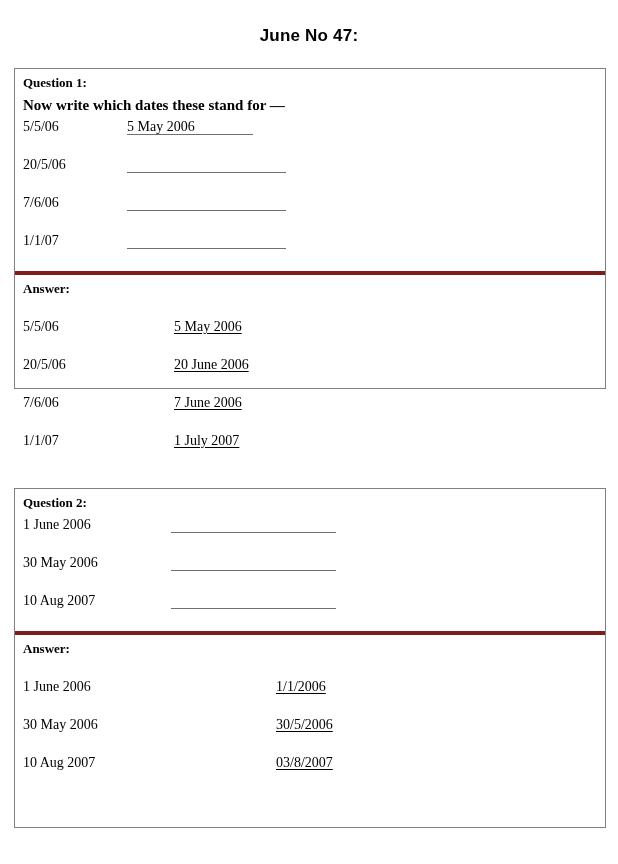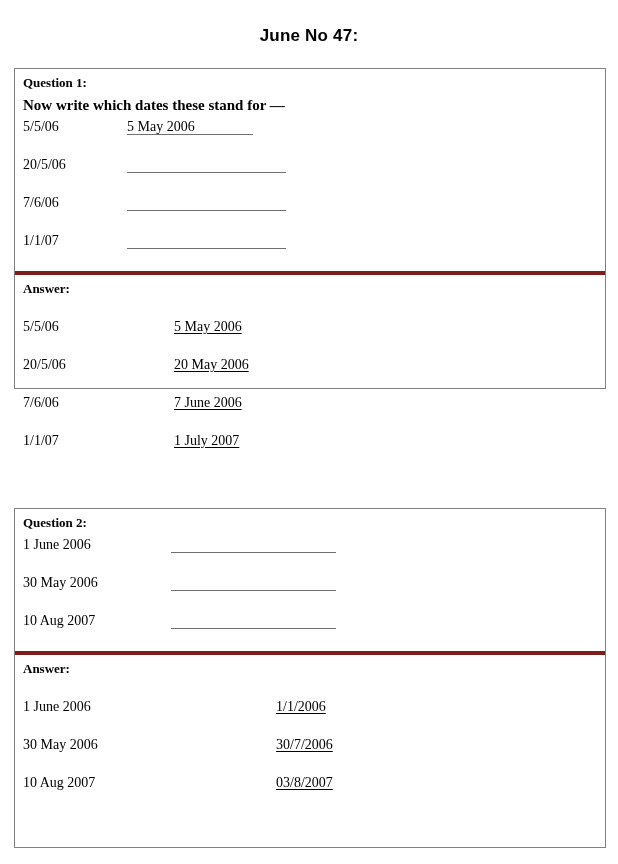--- a/index.html
+++ b/index.html
@@ -33,21 +33,21 @@
   
   .qbox {
     position: absolute;
     left: 14px;
     width: 592px;
     border: 1px solid #808080;
     box-sizing: border-box;
     background: #ffffff;
   }
   #qbox-1 { top: 68px;  height: 321px; }
-  #qbox-2 { top: 508px; height: 340px; }
+  #qbox-2 { top: 488px; height: 340px; }
 
   .q-section {
     position: relative;
   }
   .a-section {
     position: relative;
     border-top: 4px solid #7f1d1d;
   }
 
   .q-heading {
@@ -171,21 +171,21 @@
 
     <div id="a1-rows">
 
       <div class="row">
         <span class="label">5/5/06</span>
         <span class="value underlined">5 May 2006</span>
       </div>
 
       <div class="row">
         <span class="label">20/5/06</span>
-        <span class="value underlined">20 May 2006</span>
+        <span class="value underlined">20 June 2006</span>
       </div>
 
       <div class="row">
         <span class="label">7/6/06</span>
         <span class="value underlined">7 June 2006</span>
       </div>
 
       <div class="row">
         <span class="label">1/1/07</span>
         <span class="value underlined">1 July 2007</span>
@@ -226,21 +226,21 @@
 
     <div id="a2-rows">
 
       <div class="row">
         <span class="label">1 June 2006</span>
         <span class="value underlined">1/1/2006</span>
       </div>
 
       <div class="row">
         <span class="label">30 May 2006</span>
-        <span class="value underlined">30/7/2006</span>
+        <span class="value underlined">30/5/2006</span>
       </div>
 
       <div class="row">
         <span class="label">10 Aug 2007</span>
         <span class="value underlined">03/8/2007</span>
       </div>
 
     </div>
   </div>
 

